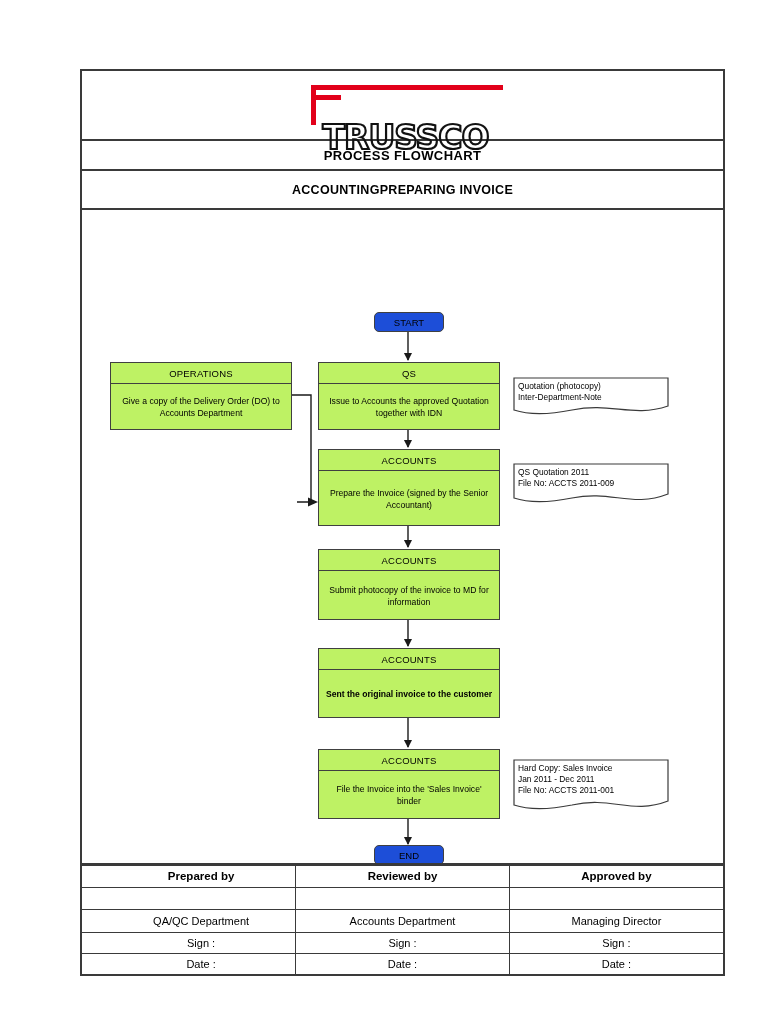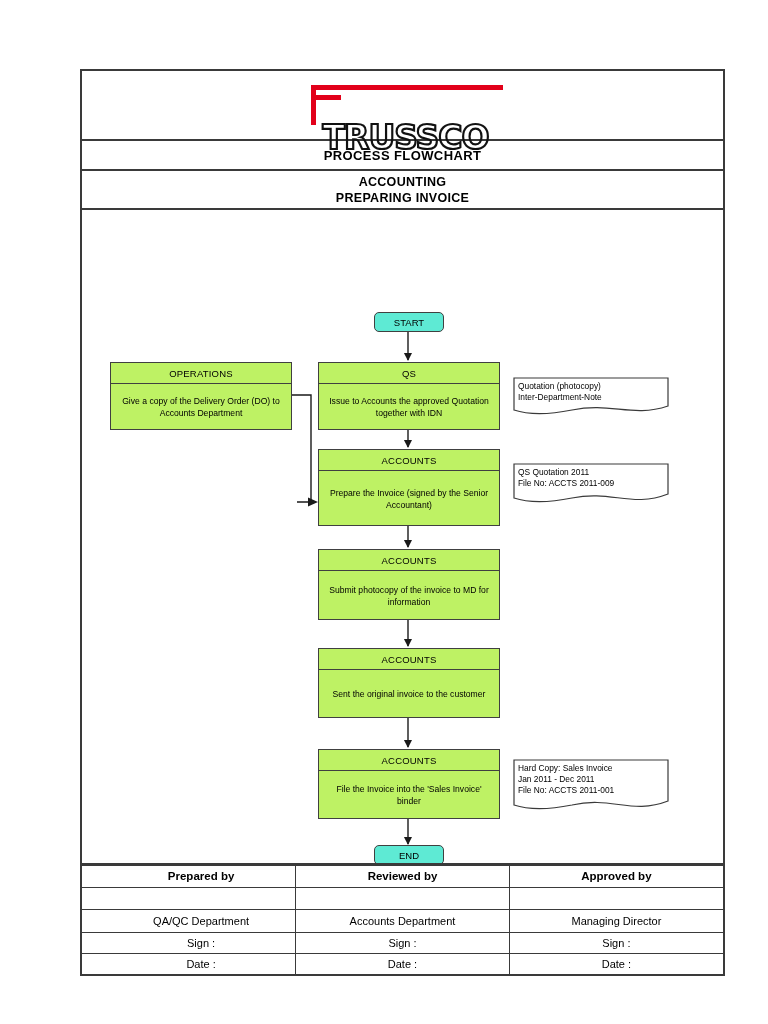--- a/index.html
+++ b/index.html
@@ -104,21 +104,21 @@
   }
   #title-row-2 {
     position: absolute;
     left: 0;
     top: 100px;
     width: 100%;
     height: 39px;
     border-bottom: 2px solid #3a3a3a;
     box-sizing: border-box;
     display: flex;
-    flex-direction: column;
+    flex-direction: row;
     align-items: center;
     justify-content: center;
     font-size: 12.5px;
     font-weight: 700;
     line-height: 16px;
     letter-spacing: .3px;
   }
 
   
   #chart-area {
@@ -160,21 +160,21 @@
     padding: 2px 6px;
     box-sizing: border-box;
   }
 
   
   .term-box {
     position: absolute;
     border: 1.5px solid #404040;
     border-radius: 5px;
     box-sizing: border-box;
-    background: #5eead4;
+    background: #1d4ed8;
     display: flex;
     align-items: center;
     justify-content: center;
     font-size: 9.5px;
   }
 
   
   .doc-note {
     position: absolute;
   }
@@ -306,21 +306,21 @@
 File No: ACCTS 2011-009</div>
     </div>
 
     <div class="proc-box" style="left:236px; top:339px; width:182px; height:71px;">
       <div class="proc-head">ACCOUNTS</div>
       <div class="proc-body" style="height:49px;">Submit photocopy of the invoice to MD for information</div>
     </div>
 
     <div class="proc-box" style="left:236px; top:438px; width:182px; height:70px;">
       <div class="proc-head">ACCOUNTS</div>
-      <div class="proc-body" style="height:48px;">Sent the original invoice to the customer</div>
+      <div class="proc-body" style="height:48px;font-weight:bold;">Sent the original invoice to the customer</div>
     </div>
 
     <div class="proc-box" style="left:236px; top:539px; width:182px; height:70px;">
       <div class="proc-head">ACCOUNTS</div>
       <div class="proc-body" style="height:48px;">File the Invoice into the 'Sales Invoice' binder</div>
     </div>
 
     <div class="doc-note" style="left:430px; top:548px; width:158px; height:58px;">
       <svg width="158" height="58">
         <path d="M2,2 L156,2 L156,43 C120,57 100,38 60,47 C40,51 20,53 2,47 Z" fill="#ffffff" stroke="#3a3a3a" stroke-width="1.2"></path>

